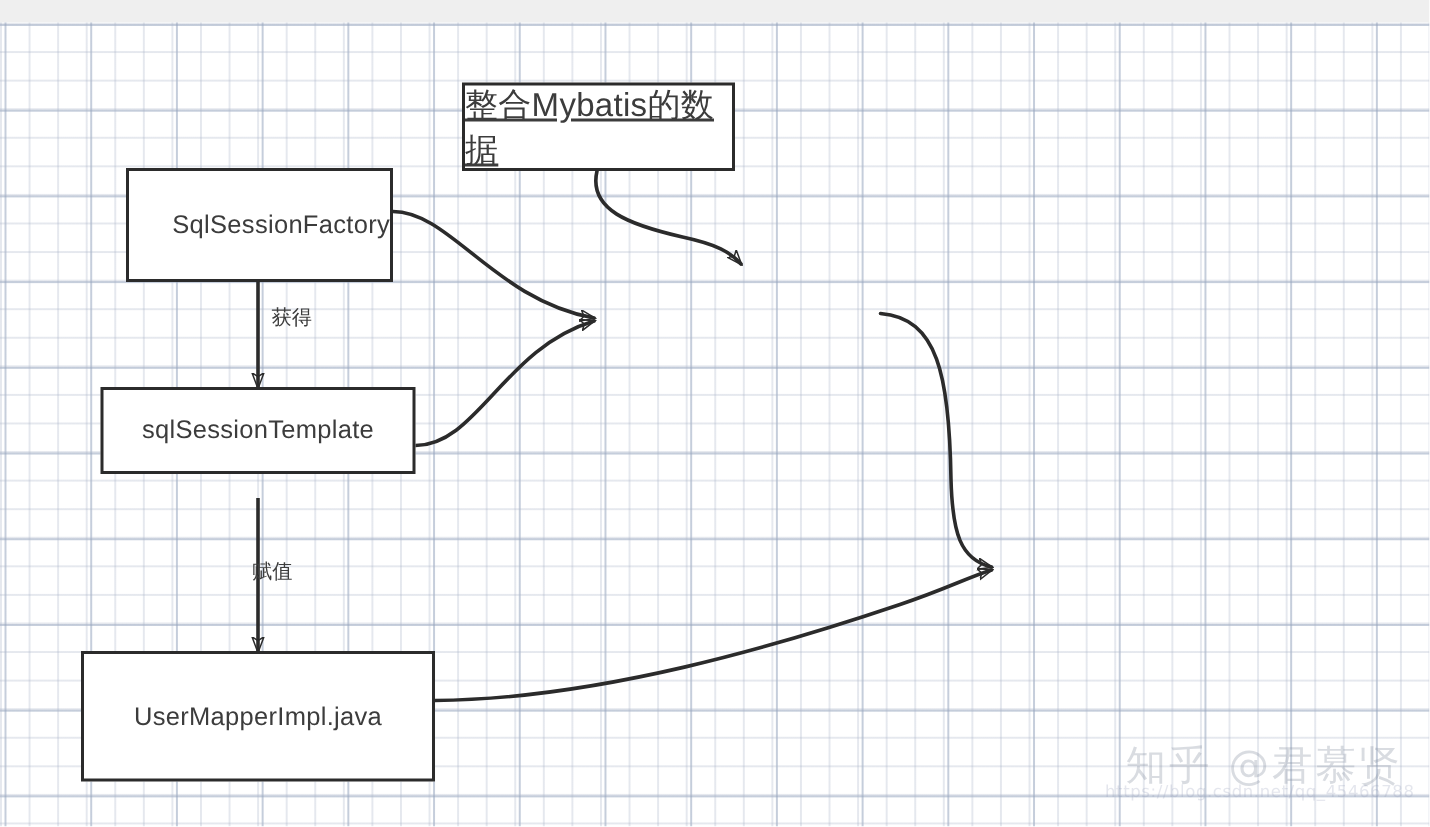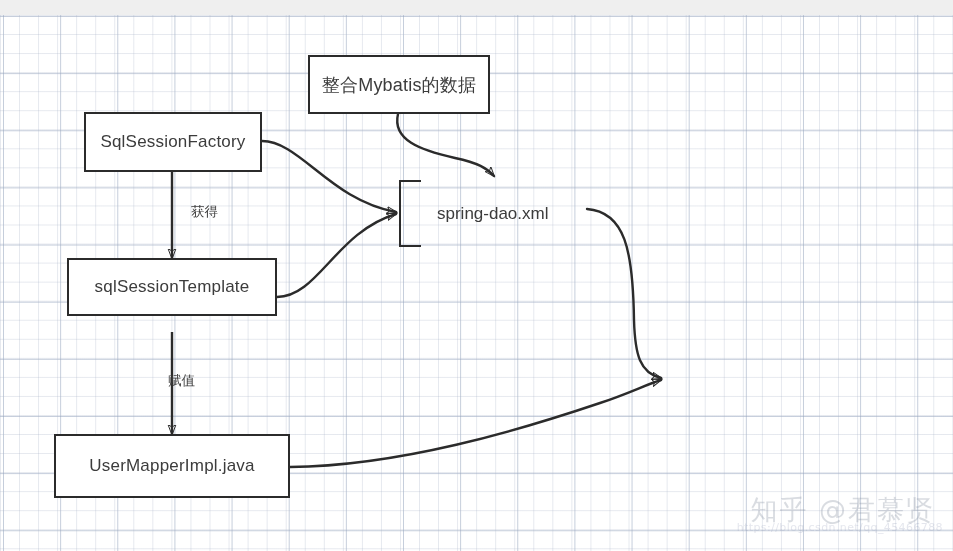--- a/index.html
+++ b/index.html
@@ -33,21 +33,21 @@
     position:absolute;
     box-sizing:border-box;
     background:#ffffff;
     border:2.5px solid #2b2b2b;
     display:flex;align-items:center;justify-content:center;
     color:#3c3c3c;
     font-size:17px;
     letter-spacing:.2px;
     z-index:4;
   }
-  .node.cjk{font-size:18px;}
+  .node.cjk{font-size:22px;text-decoration:underline;}
   
   .filenode{
     position:absolute;z-index:4;display:flex;align-items:center;
   }
   .bracket{
     width:22px;align-self:stretch;
     border:2.8px solid #2b2b2b;border-right:none;
     box-sizing:border-box;
   }
   .filelabel{
@@ -106,42 +106,38 @@
 
     <path d="M277,297 C318,297 336,232 396,214" stroke-width="2.4" stroke-linecap="round" marker-end="url(#ah)"></path>
 
     <path d="M398,114 C392,140 420,150 455,158 C478,163 487,168 494,176" stroke-width="2.4" stroke-linecap="round" marker-end="url(#ah)"></path>
 
     <path d="M587,209 C625,212 633,250 634,320 C635,355 640,373 661,378" stroke-width="2.4" stroke-linecap="round" marker-end="url(#ah)"></path>
 
     <path d="M290,467 C400,466 520,430 600,403 C630,393 645,385 661,380" stroke-width="2.4" stroke-linecap="round" marker-end="url(#ah)"></path>
   </svg>
 
-  <div class="node" style="left:84px;top:112px;width:178px;height:60px;">
+  <div class="node" style="left:84px;top:112px;width:178px;height:76px;justify-content:flex-end;">
     <span>SqlSessionFactory</span>
   </div>
 
   <div class="node cjk" style="left:308px;top:55px;width:182px;height:59px;">
     <span>整合Mybatis的数据</span>
   </div>
 
   <div class="node" style="left:67px;top:258px;width:210px;height:58px;">
     <span>sqlSessionTemplate</span>
   </div>
 
-  <div class="node" style="left:54px;top:434px;width:236px;height:64px;">
+  <div class="node" style="left:54px;top:434px;width:236px;height:87px;">
     <span>UserMapperImpl.java</span>
   </div>
 
-  <div class="filenode" style="left:399px;top:180px;height:67px;">
-    <div class="bracket"></div>
-    <div class="filelabel">spring-dao.xml</div>
-  </div>
 
 
-  <div class="edge-label" style="left:181px;top:203px;margin-left:10px;">获得</div>
+  <div class="edge-label" style="left:181px;top:203px;">获得</div>
 
   <div class="edge-label" style="left:168px;top:372px;">赋值</div>
 
   <div class="wm-zhihu">知乎 @君慕贤</div>
   <div class="wm-csdn">https://blog.csdn.net/qq_45466788</div>
 
 </div>
 
 </body></html>

